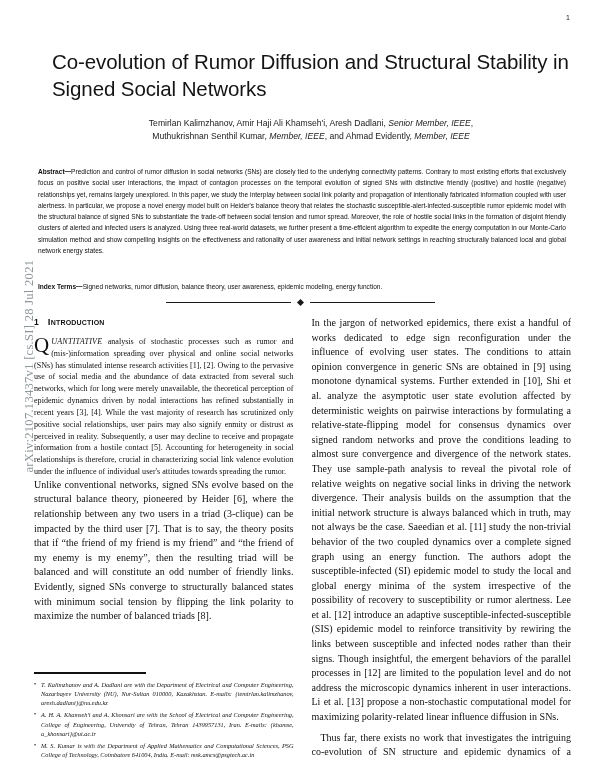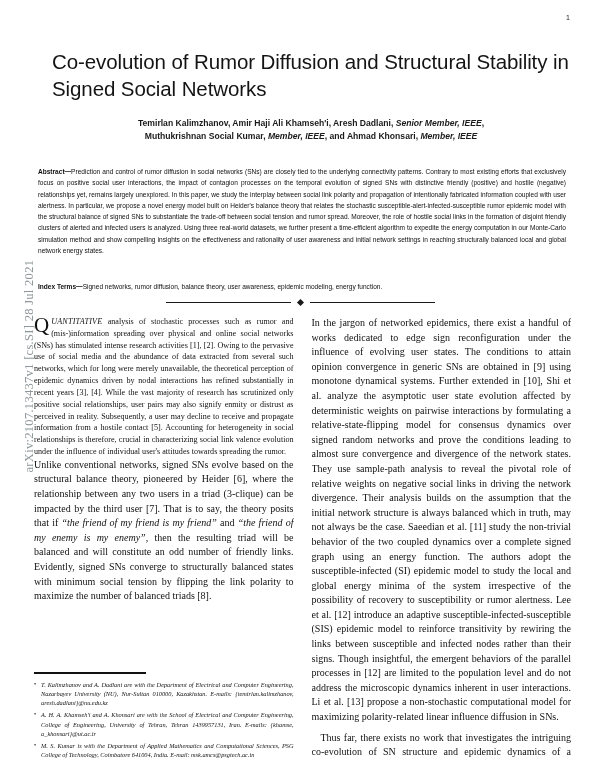--- a/index.html
+++ b/index.html
@@ -64,21 +64,20 @@
     margin: 0;
     letter-spacing: -0.1px;
   }
   .authors {
     font-family: "Liberation Sans", sans-serif;
     font-size: 8.6px;
     line-height: 1.62;
     text-align: center;
     color: #1a1a1a;
     margin-top: 14px;
-    font-weight: bold;
   }
   .authors .it { font-style: italic; }
 
   
   .abstract-block {
     position: absolute;
     left: 38px;
     right: 34px;
     top: 166px;
     font-family: "Liberation Sans", sans-serif;
@@ -158,21 +157,21 @@
   p.body {
     margin: 0;
     font-size: 10px;
     line-height: 1.46;
     text-align: justify;
     text-justify: inter-word;
     color: #101010;
     hyphens: auto;
   }
   p.body + p.body { text-indent: 9px; margin-top: 6px; }
-  p.body .it { font-style: italic; }
+  p.body .it { }
 
   
   .dropcap-p {
     margin: 0;
     font-size: 8.1px;
     line-height: 1.46;
     text-align: justify;
     color: #101010;
   }
   .dropcap-p .dropcap {
@@ -229,41 +228,44 @@
 <div class="page">
 
   <div class="arxiv-stamp">arXiv:2107.13437v1  [cs.SI]  28 Jul 2021</div>
 
   <div class="page-number">1</div>
 
   <div class="title-block">
     <h1 class="paper-title">Co-evolution of Rumor Diffusion and Structural Stability in Signed Social Networks</h1>
     <div class="authors">
       <div><span>Temirlan Kalimzhanov, Amir Haji Ali Khamseh'i, Aresh Dadlani, </span><span class="it">Senior Member, IEEE</span><span>,</span></div>
-      <div><span>Muthukrishnan Social Kumar, </span><span class="it">Member, IEEE</span><span>, and Ahmad Khonsari, </span><span class="it">Member, IEEE</span></div>
+      <div><span>Muthukrishnan Senthil Kumar, </span><span class="it">Member, IEEE</span><span>, and Ahmad Evidently, </span><span class="it">Member, IEEE</span></div>
     </div>
   </div>
 
   <div class="abstract-block">
     <b>Abstract</b><b>—</b><span>Prediction and control of rumor diffusion in social networks (SNs) are closely tied to the underlying connectivity patterns. Contrary to most existing efforts that exclusively focus on positive social user interactions, the impact of contagion processes on the temporal evolution of signed SNs with distinctive friendly (positive) and hostile (negative) relationships yet, remains largely unexplored. In this paper, we study the interplay between social link polarity and propagation of intentionally fabricated information coupled with user alertness. In particular, we propose a novel energy model built on Heider's balance theory that relates the stochastic susceptible-alert-infected-susceptible rumor epidemic model with the structural balance of signed SNs to substantiate the trade-off between social tension and rumor spread. Moreover, the role of hostile social links in the formation of disjoint friendly clusters of alerted and infected users is analyzed. Using three real-world datasets, we further present a time-efficient algorithm to expedite the energy computation in our Monte-Carlo simulation method and show compelling insights on the effectiveness and rationality of user awareness and initial network settings in reaching structurally balanced local and global network energy states.</span>
   </div>
 
   <div class="index-terms">
     <b>Index Terms</b><b>—</b><span>Signed networks, rumor diffusion, balance theory, user awareness, epidemic modeling, energy function.</span>
   </div>
 
   <div class="ornament">
     <span class="bar"></span>
     <span class="dia"></span>
     <span class="bar"></span>
   </div>
 
   <div class="columns">
 
     <div class="col">
+      <h2 class="section-head">
+        <span class="num">1</span><span class="caps">Introduction</span>
+      </h2>
 
       <p class="dropcap-p"><span class="dropcap">Q</span><span class="smallcaps">UANTITATIVE</span><span> analysis of stochastic processes such as rumor and (mis-)information spreading over physical and online social networks (SNs) has stimulated intense research activities [1], [2]. Owing to the pervasive use of social media and the abundance of data extracted from several such networks, which for long were merely unavailable, the theoretical perception of epidemic dynamics driven by nodal interactions has refined substantially in recent years [3], [4]. While the vast majority of research has scrutinized only positive social relationships, user pairs may also signify enmity or distrust as perceived in reality. Subsequently, a user may decline to receive and propagate information from a hostile contact [5]. Accounting for heterogeneity in social relationships is therefore, crucial in characterizing social link valence evolution under the influence of individual user's attitudes towards spreading the rumor.</span></p>
 
       <p class="body"><span>Unlike conventional networks, signed SNs evolve based on the structural balance theory, pioneered by Heider [6], where the relationship between any two users in a triad (3-clique) can be impacted by the third user [7]. That is to say, the theory posits that if </span><span class="it">“the friend of my friend is my friend”</span><span> and </span><span class="it">“the friend of my enemy is my enemy”</span><span>, then the resulting triad will be balanced and will constitute an odd number of friendly links. Evidently, signed SNs converge to structurally balanced states with minimum social tension by flipping the link polarity to maximize the number of balanced triads [8].</span></p>
 
       <div class="col-bottom">
         <div class="footnote-rule"></div>
         <div class="footnotes">
           <div class="footnote">
             <span class="bullet">•</span>

